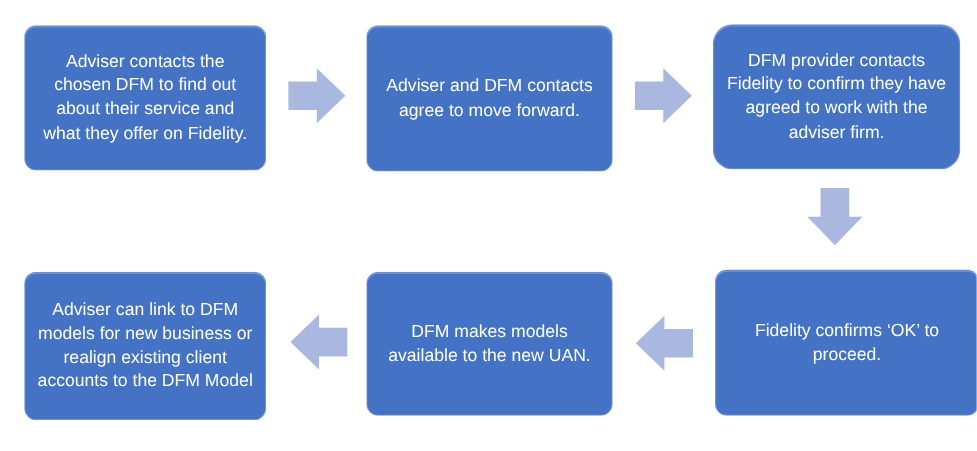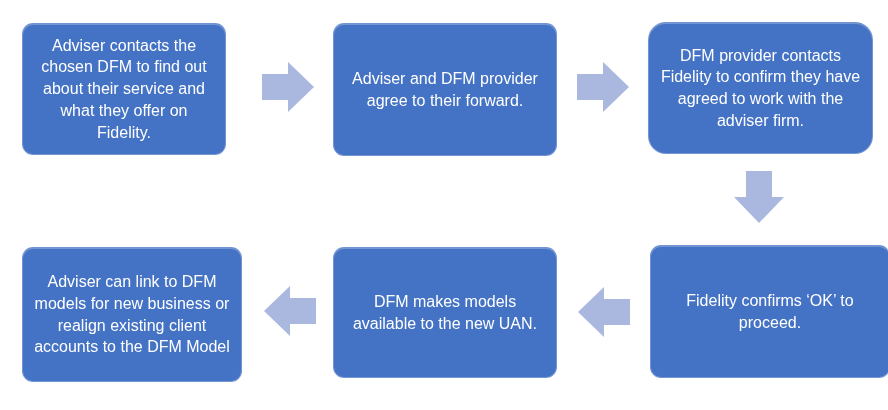--- a/index.html
+++ b/index.html
@@ -26,21 +26,21 @@
     box-sizing: border-box;
     padding: 6px 10px;
     font-size: 16px;
     line-height: 1.36;
     border: 1px solid rgba(255,255,255,0.25);
     box-shadow: inset 0 1px 0 rgba(255,255,255,0.25);
   }
   .step .step-text {
     display: block;
   }
-  .step1 { left: 22px;  top: 23px;  width: 204px; height: 132px; }
+  .step1 { left: 22px;  top: 23px;  width: 220px; height: 132px; }
   .step2 { left: 333px; top: 23px;  width: 224px; height: 133px; }
   .step3 { left: 648px; top: 22px;  width: 225px; height: 132px; border-radius: 18px; }
   .step4 { left: 650px; top: 245px; width: 240px; height: 133px; }
   .step5 { left: 333px; top: 247px; width: 224px; height: 131px; }
   .step6 { left: 22px;  top: 247px; width: 220px; height: 135px; }
 
   .arrow {
     position: absolute;
     width: 52px;
     height: 50px;
@@ -61,21 +61,21 @@
     <span class="step-text">Adviser contacts the chosen DFM to find out about their service and what they offer on Fidelity.</span>
   </div>
 
   <div class="arrow arrow-a">
     <svg viewBox="0 0 52 50" aria-hidden="true">
       <polygon points="0,12 26,12 26,0 52,25 26,50 26,38 0,38" fill="#AAB8E0"></polygon>
     </svg>
   </div>
 
   <div class="step step2" style="background-color: rgb(68, 114, 196); color: rgb(255, 255, 255);">
-    <span class="step-text">Adviser and DFM provider agree to their forward.</span>
+    <span class="step-text">Adviser and DFM contacts agree to move forward.</span>
   </div>
 
   <div class="arrow arrow-b">
     <svg viewBox="0 0 52 50" aria-hidden="true">
       <polygon points="0,12 26,12 26,0 52,25 26,50 26,38 0,38" fill="#AAB8E0"></polygon>
     </svg>
   </div>
 
   <div class="step step3" style="background-color: rgb(68, 114, 196); color: rgb(255, 255, 255);">
     <span class="step-text">DFM provider contacts Fidelity to confirm they have agreed to work with the adviser firm.</span>

